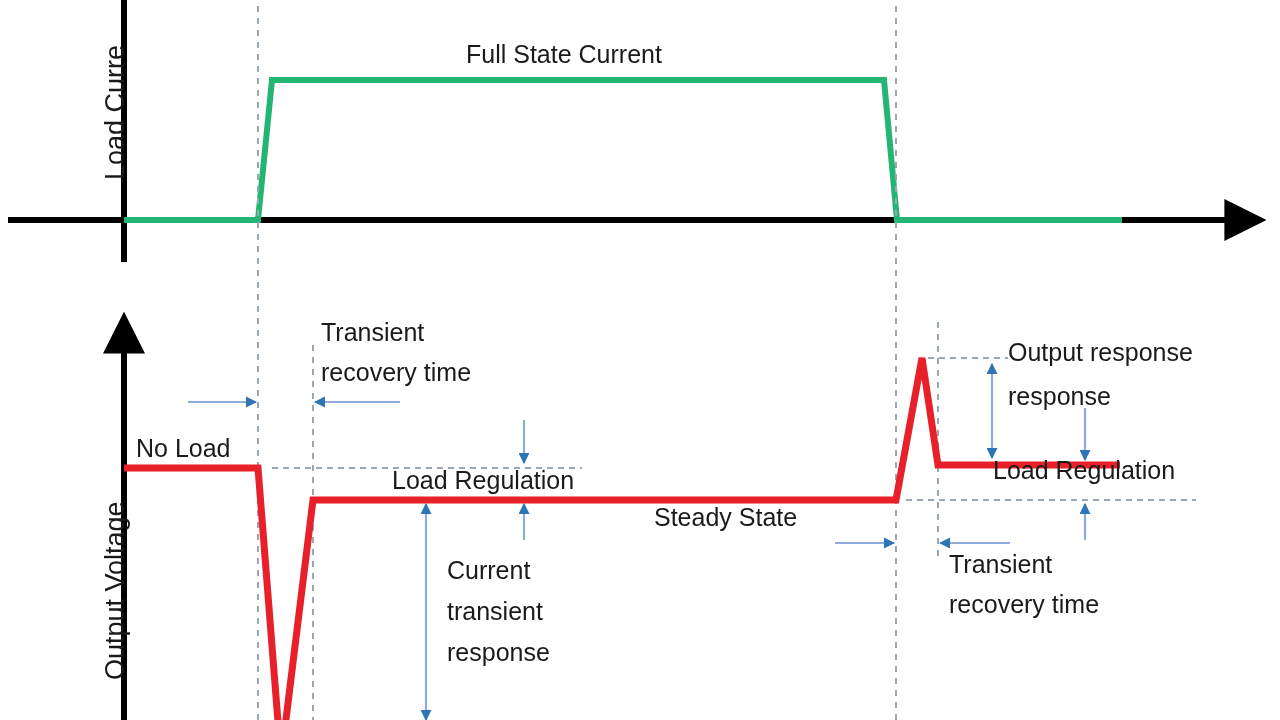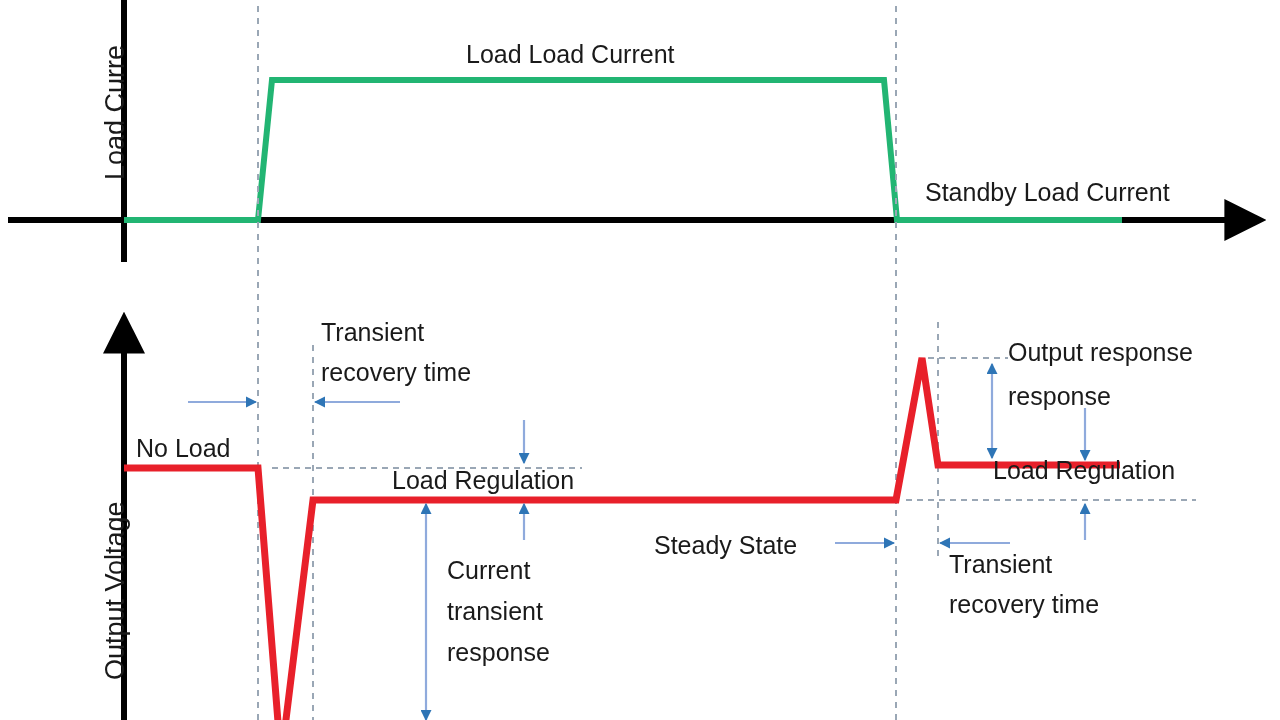--- a/index.html
+++ b/index.html
@@ -110,38 +110,37 @@
 
       <line x1="992" y1="458" x2="992" y2="364" stroke="#8FAADC" stroke-width="2.2" marker-start="url(#blueDown)" marker-end="url(#blueUp)"></line>
 
       <line x1="1085" y1="408" x2="1085" y2="460" stroke="#8FAADC" stroke-width="2.2" marker-end="url(#blueDown)"></line>
       <line x1="1085" y1="540" x2="1085" y2="504" stroke="#8FAADC" stroke-width="2.2" marker-end="url(#blueUp)"></line>
     </g>
   </svg>
 
   <div class="lbl sz-axis axis-label-vert" style="left:100px; top:180px;">Load Curre</div>
 
-  <div class="lbl sz-ann" style="left:466px; top:40px;">Load Load Current</div>
+  <div class="lbl sz-ann" style="left:466px; top:40px;">Full State Current</div>
 
-  <div class="lbl sz-ann" style="left:925px; top:178px;">Standby Load Current</div>
 
   <div class="lbl sz-axis axis-label-vert" style="left:100px; top:680px;">Output Voltage</div>
 
   <div class="lbl sz-ann" style="left:136px; top:434px;text-align:center;">No Load</div>
 
   <div class="lbl sz-ann" style="left:321px; top:318px;">Transient</div>
   <div class="lbl sz-ann" style="left:321px; top:358px;">recovery time</div>
 
   <div class="lbl sz-ann" style="left:392px; top:466px;">Load Regulation</div>
 
   <div class="lbl sz-ann" style="left:447px; top:556px;">Current</div>
   <div class="lbl sz-ann" style="left:447px; top:597px;">transient</div>
   <div class="lbl sz-ann" style="left:447px; top:638px;">response</div>
 
-  <div class="lbl sz-ann" style="left:654px; top:531px;">Steady State</div>
+  <div class="lbl sz-ann" style="left:654px; top:503px;">Steady State</div>
 
   <div class="lbl sz-ann" style="left:1008px; top:338px;">Output response</div>
   <div class="lbl sz-ann" style="left:1008px; top:382px;">response</div>
 
   <div class="lbl sz-ann" style="left:993px; top:456px;">Load Regulation</div>
 
   <div class="lbl sz-ann" style="left:949px; top:550px;">Transient</div>
   <div class="lbl sz-ann" style="left:949px; top:590px;">recovery time</div>
 
 </div>

